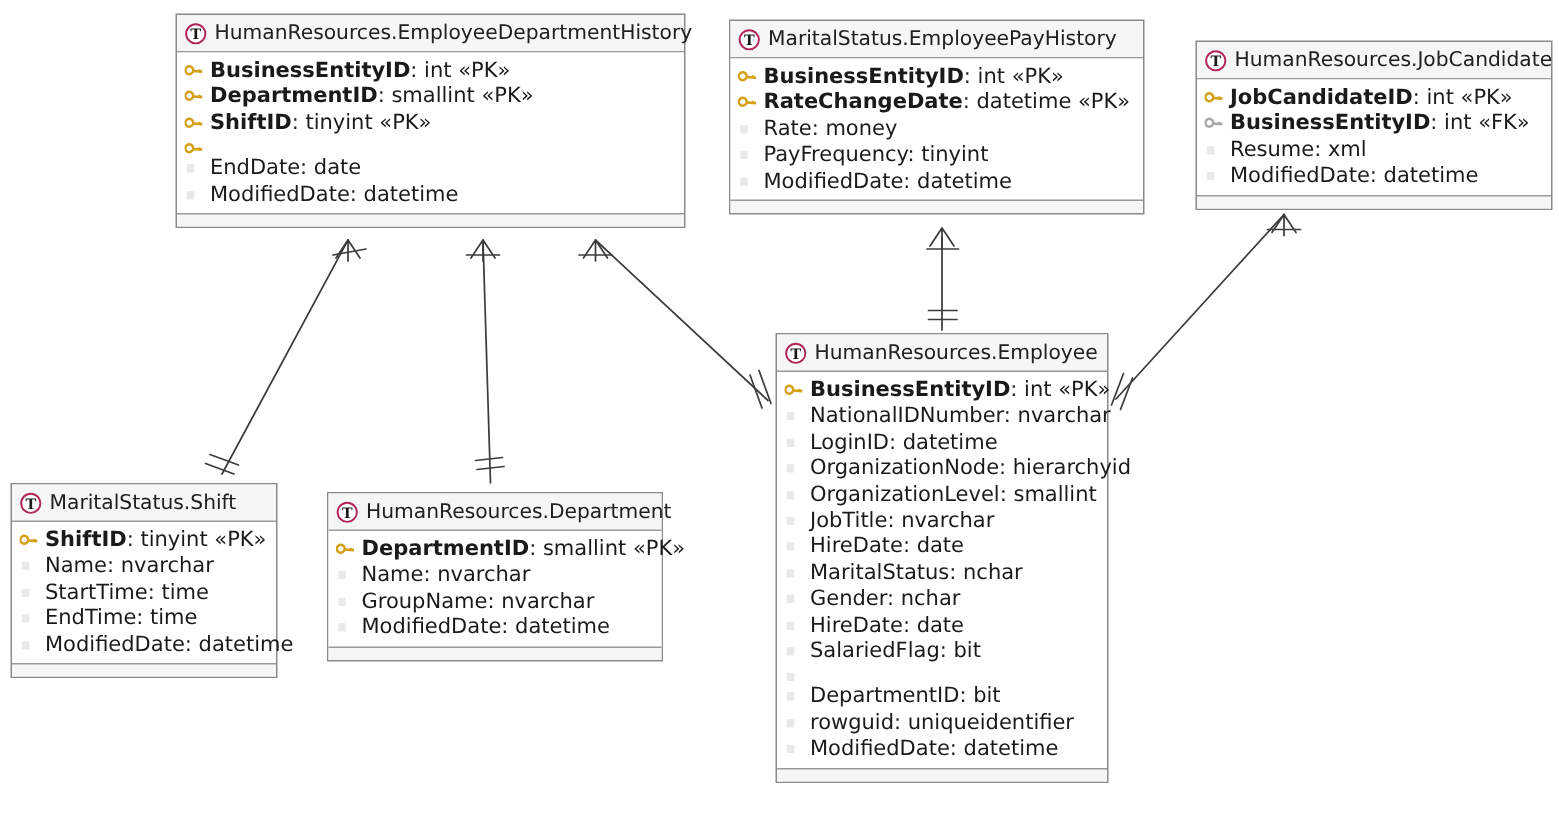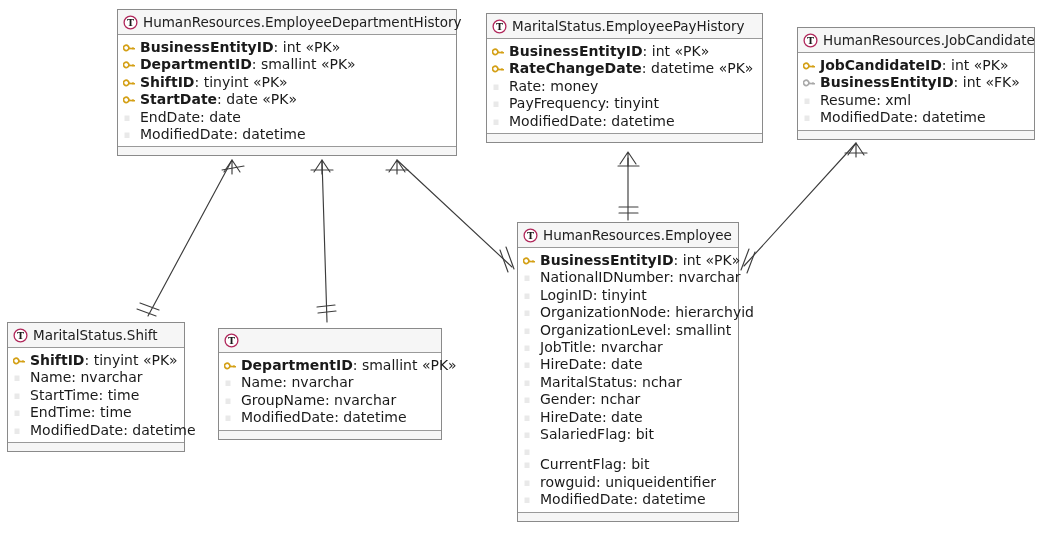--- a/index.html
+++ b/index.html
@@ -196,21 +196,20 @@
           <span class="attr-text"><span class="attr-name-pk">ShiftID</span>: tinyint «PK»</span>
         </div>
         <div class="attr">
           <span class="key-slot"><svg width="12" height="12" viewBox="0 0 12 12" xmlns="http://www.w3.org/2000/svg">
               <g transform="rotate(-42 6 6)">
                 <circle cx="4" cy="4" r="2.6" fill="none" stroke="#d4a017" stroke-width="1.7"></circle>
                 <line x1="5.3" y1="5.9" x2="10" y2="10.6" stroke="#d4a017" stroke-width="1.7"></line>
                 <line x1="8.1" y1="9.5" x2="9.5" y2="8.1" stroke="#d4a017" stroke-width="1.5"></line>
               </g>
             </svg></span>
-          <span class="attr-text"><span class="attr-name-pk">StartDate</span>: date «PK»</span>
         </div>
         <div class="attr">
           <span class="key-slot"><svg width="12" height="12" viewBox="0 0 12 12" xmlns="http://www.w3.org/2000/svg">
               <rect x="1.5" y="3.5" width="5" height="5.5" fill="#e9e9e9"></rect>
             </svg></span>
           <span class="attr-text">EndDate: date</span>
         </div>
         <div class="attr">
           <span class="key-slot"><svg width="12" height="12" viewBox="0 0 12 12" xmlns="http://www.w3.org/2000/svg">
               <rect x="1.5" y="3.5" width="5" height="5.5" fill="#e9e9e9"></rect>
@@ -336,21 +335,21 @@
         <div class="attr">
           <span class="key-slot"><svg width="12" height="12" viewBox="0 0 12 12" xmlns="http://www.w3.org/2000/svg">
               <rect x="1.5" y="3.5" width="5" height="5.5" fill="#e9e9e9"></rect>
             </svg></span>
           <span class="attr-text">NationalIDNumber: nvarchar</span>
         </div>
         <div class="attr">
           <span class="key-slot"><svg width="12" height="12" viewBox="0 0 12 12" xmlns="http://www.w3.org/2000/svg">
               <rect x="1.5" y="3.5" width="5" height="5.5" fill="#e9e9e9"></rect>
             </svg></span>
-          <span class="attr-text">LoginID: tinyint</span>
+          <span class="attr-text">LoginID: datetime</span>
         </div>
         <div class="attr">
           <span class="key-slot"><svg width="12" height="12" viewBox="0 0 12 12" xmlns="http://www.w3.org/2000/svg">
               <rect x="1.5" y="3.5" width="5" height="5.5" fill="#e9e9e9"></rect>
             </svg></span>
           <span class="attr-text">OrganizationNode: hierarchyid</span>
         </div>
         <div class="attr">
           <span class="key-slot"><svg width="12" height="12" viewBox="0 0 12 12" xmlns="http://www.w3.org/2000/svg">
               <rect x="1.5" y="3.5" width="5" height="5.5" fill="#e9e9e9"></rect>
@@ -395,21 +394,21 @@
         </div>
         <div class="attr">
           <span class="key-slot"><svg width="12" height="12" viewBox="0 0 12 12" xmlns="http://www.w3.org/2000/svg">
               <rect x="1.5" y="3.5" width="5" height="5.5" fill="#e9e9e9"></rect>
             </svg></span>
         </div>
         <div class="attr">
           <span class="key-slot"><svg width="12" height="12" viewBox="0 0 12 12" xmlns="http://www.w3.org/2000/svg">
               <rect x="1.5" y="3.5" width="5" height="5.5" fill="#e9e9e9"></rect>
             </svg></span>
-          <span class="attr-text">CurrentFlag: bit</span>
+          <span class="attr-text">DepartmentID: bit</span>
         </div>
         <div class="attr">
           <span class="key-slot"><svg width="12" height="12" viewBox="0 0 12 12" xmlns="http://www.w3.org/2000/svg">
               <rect x="1.5" y="3.5" width="5" height="5.5" fill="#e9e9e9"></rect>
             </svg></span>
           <span class="attr-text">rowguid: uniqueidentifier</span>
         </div>
         <div class="attr">
           <span class="key-slot"><svg width="12" height="12" viewBox="0 0 12 12" xmlns="http://www.w3.org/2000/svg">
               <rect x="1.5" y="3.5" width="5" height="5.5" fill="#e9e9e9"></rect>
@@ -464,20 +463,21 @@
         </div>
       </div>
       <div class="entity-footer"></div>
     </div>
   <div class="entity" id="ent-dept">
       <div class="entity-header">
         <span class="tbl-icon"><svg width="15" height="15" viewBox="0 0 15 15" xmlns="http://www.w3.org/2000/svg">
             <circle cx="7.5" cy="7.5" r="6.4" fill="#ffffff" stroke="#b0265a" stroke-width="1.3"></circle>
             <text x="7.5" y="11.2" text-anchor="middle" font-family="DejaVu Serif, Liberation Serif, serif" font-size="9.5" font-weight="bold" fill="#1a1a1a">T</text>
           </svg></span>
+        <span>HumanResources.Department</span>
       </div>
       <div class="entity-body">
         <div class="attr">
           <span class="key-slot"><svg width="12" height="12" viewBox="0 0 12 12" xmlns="http://www.w3.org/2000/svg">
               <g transform="rotate(-42 6 6)">
                 <circle cx="4" cy="4" r="2.6" fill="none" stroke="#d4a017" stroke-width="1.7"></circle>
                 <line x1="5.3" y1="5.9" x2="10" y2="10.6" stroke="#d4a017" stroke-width="1.7"></line>
                 <line x1="8.1" y1="9.5" x2="9.5" y2="8.1" stroke="#d4a017" stroke-width="1.5"></line>
               </g>
             </svg></span>

